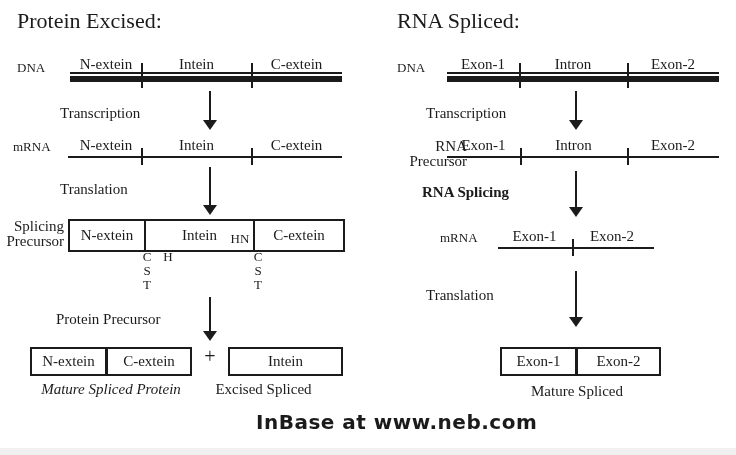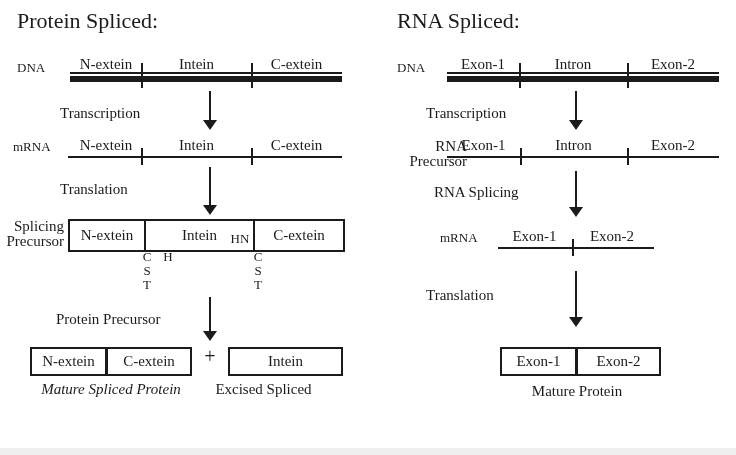--- a/index.html
+++ b/index.html
@@ -27,21 +27,21 @@
   .bottomstrip{position:absolute;background:#f0f0f0;}
   .twoline{line-height:15px;font-size:15px;}
 </style>
 </head>
 <body>
 
 <div class="stage">
 
   <div>
 
-    <div class="txt title" style="left:17px;top:8px;">Protein Spliced:</div>
+    <div class="txt title" style="left:17px;top:8px;">Protein Excised:</div>
 
     <div class="txt lab" style="left:17px;top:60px;">DNA</div>
     <div class="txt seg" style="left:70px;top:56px;width:72px;">N-extein</div>
     <div class="txt seg" style="left:142px;top:56px;width:109px;">Intein</div>
     <div class="txt seg" style="left:251px;top:56px;width:91px;">C-extein</div>
     <div class="line" style="left:70px;top:72px;width:272px;height:2px;"></div>
     <div class="line" style="left:70px;top:76px;width:272px;height:6px;"></div>
     <div class="tick" style="left:141px;top:63px;height:25px;"></div>
     <div class="tick" style="left:251px;top:63px;height:25px;"></div>
 
@@ -129,21 +129,21 @@
       <div>RNA</div>
       <div>Precursor</div>
     </div>
     <div class="txt seg" style="left:447px;top:137px;width:73px;">Exon-1</div>
     <div class="txt seg" style="left:520px;top:137px;width:107px;">Intron</div>
     <div class="txt seg" style="left:627px;top:137px;width:92px;">Exon-2</div>
     <div class="line" style="left:447px;top:156px;width:272px;height:2px;"></div>
     <div class="tick" style="left:520px;top:148px;height:17px;"></div>
     <div class="tick" style="left:627px;top:148px;height:17px;"></div>
 
-    <div class="txt step" style="left:434px;top:184px;width:144px;">RNA Splicing</div>
+    <div class="txt step" style="left:422px;top:184px;width:144px;font-weight:bold;">RNA Splicing</div>
     <div class="arrow" style="left:569px;top:171px;height:46px;">
       <div class="shaft"></div>
         <div class="head"></div>
     </div>
 
     <div class="txt lab" style="left:440px;top:230px;">mRNA</div>
     <div class="txt seg" style="left:498px;top:228px;width:73px;">Exon-1</div>
     <div class="txt seg" style="left:571px;top:228px;width:82px;">Exon-2</div>
     <div class="line" style="left:498px;top:247px;width:156px;height:2px;"></div>
     <div class="tick" style="left:572px;top:239px;height:17px;"></div>
@@ -151,19 +151,20 @@
     <div class="txt step" style="left:426px;top:287px;width:144px;">Translation</div>
     <div class="arrow" style="left:569px;top:271px;height:56px;">
       <div class="shaft"></div>
         <div class="head"></div>
     </div>
 
     <div class="bigbox" style="left:500px;top:347px;width:161px;height:29px;">
       <div class="cell" style="width:73px;">Exon-1</div>
       <div class="cell div3" style="flex:1;">Exon-2</div>
     </div>
-    <div class="txt cap" style="left:493px;top:383px;width:168px;">Mature Protein</div>
+    <div class="txt cap" style="left:493px;top:383px;width:168px;">Mature Spliced</div>
   </div>
 
+  <div class="txt credit" style="left:256px;top:410px;width:252px;">InBase at www.neb.com</div>
 
   <div class="bottomstrip" style="left:0px;top:448px;width:736px;height:7px;"></div>
 
 </div>
 
 </body></html>

